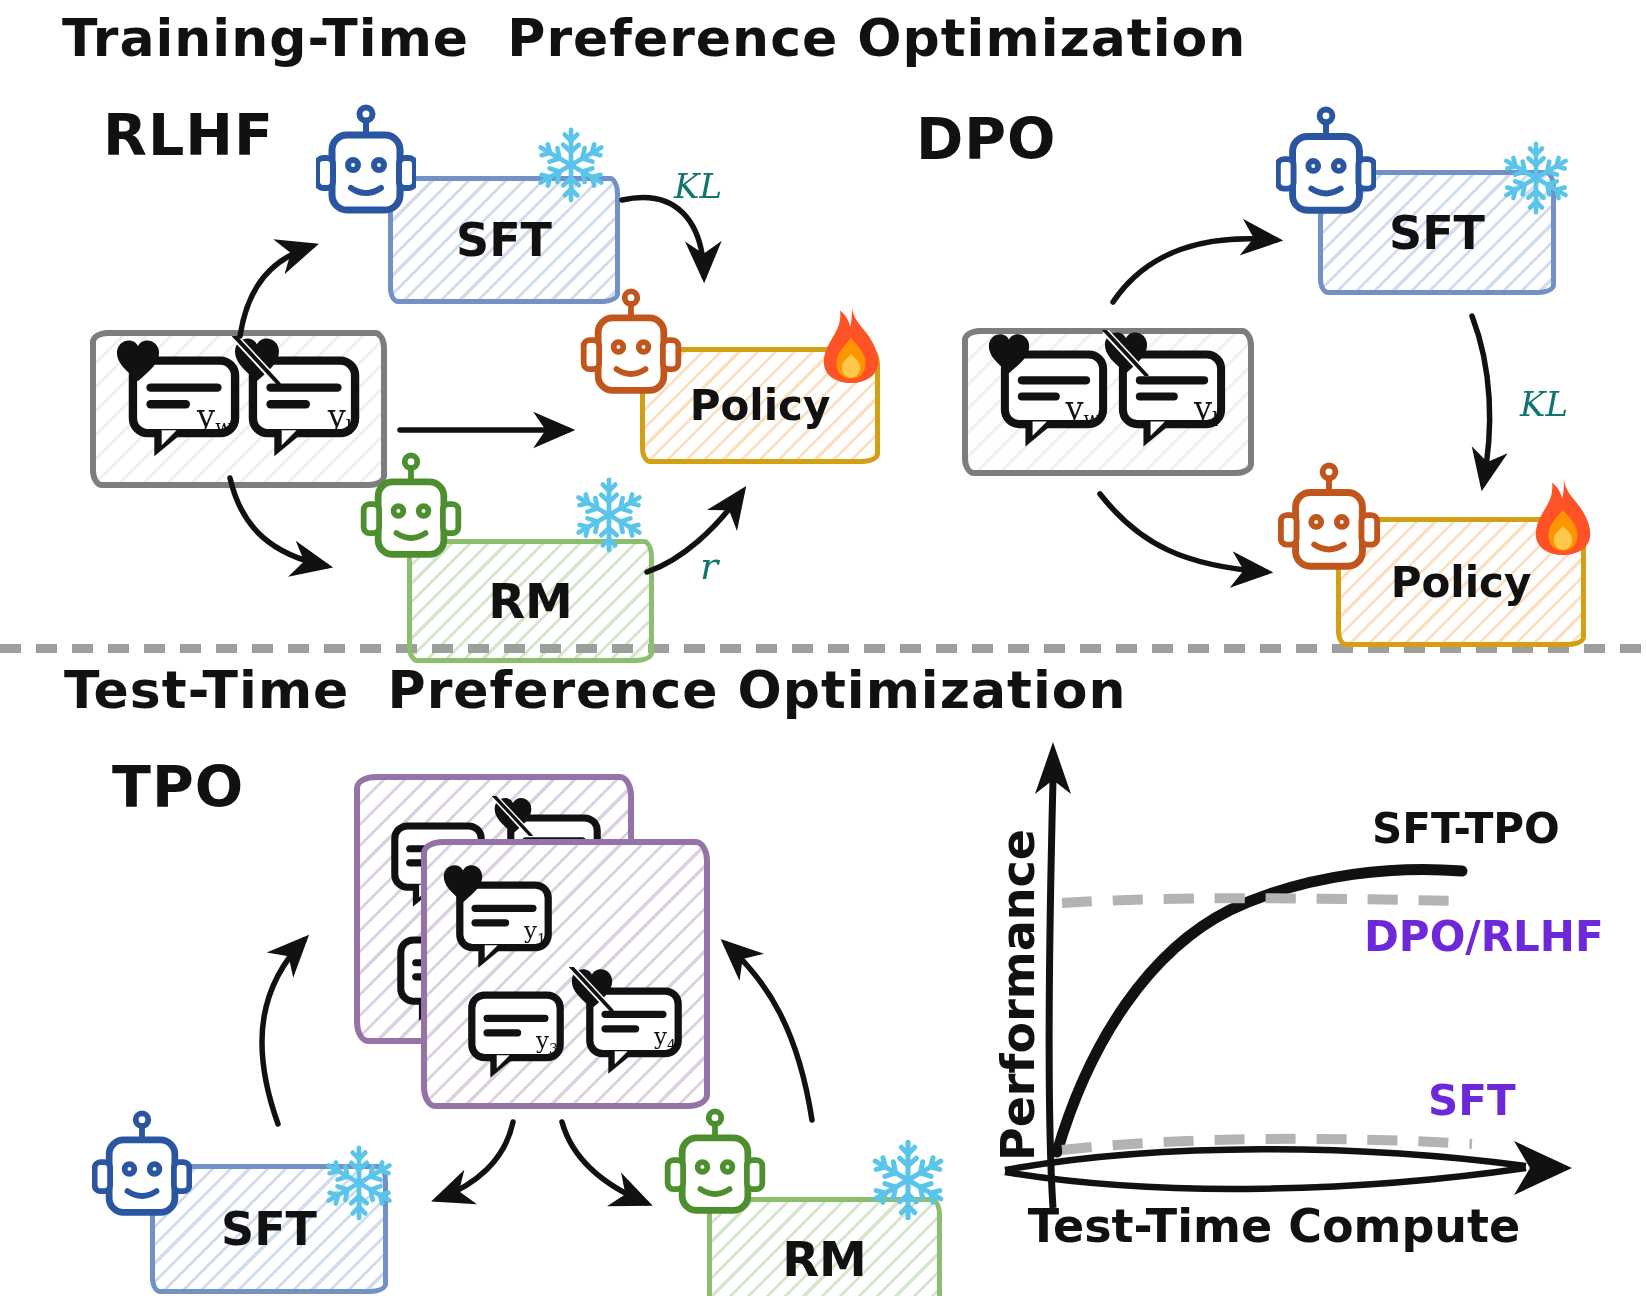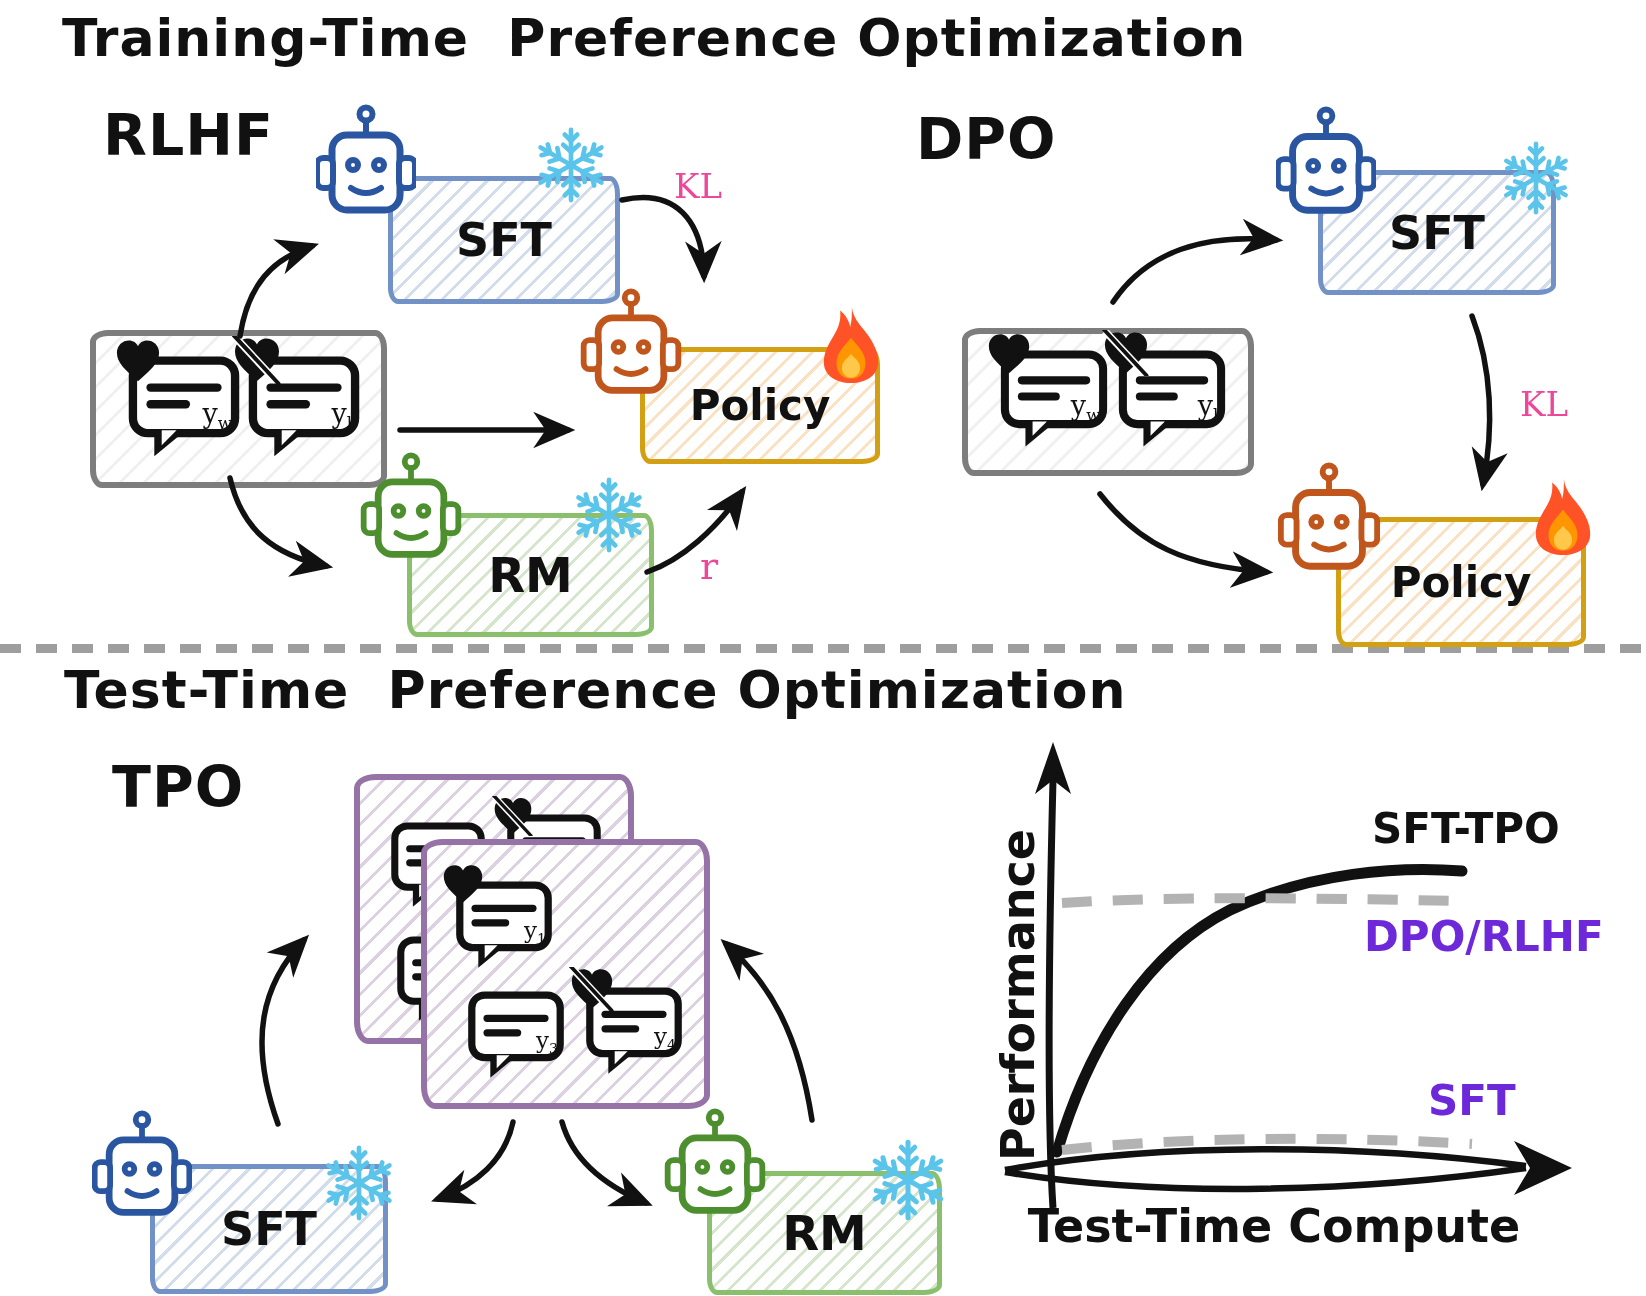--- a/index.html
+++ b/index.html
@@ -2,42 +2,42 @@
 <html><head>
 <meta charset="utf-8">
 <style>
   html,body{margin:0;padding:0;background:#fff;}
   #canvas{position:relative;width:1646px;height:1296px;background:#ffffff;overflow:hidden;
           font-family:"DejaVu Sans",sans-serif;color:#111;padding-left:24px;}
   .abs{position:absolute;}
   
   .h1{font-size:52px;font-weight:bold;letter-spacing:1px;white-space:pre;}
   .h2{font-size:57px;font-weight:bold;letter-spacing:1px;}
-  .mathlab{font-family:"DejaVu Serif",serif;font-size:34px;color:#ec4899;}
+  .mathlab{font-family:"DejaVu Serif",serif;font-style:italic;font-size:34px;color:#0f766e;}
   .boxlab{font-weight:600;color:#111;}
   
   .box{position:absolute;border-radius:16px 10px 18px 10px / 10px 18px 10px 16px;
        display:flex;align-items:center;justify-content:center;}
   .box-blue {border:5px solid #7191c7;background:repeating-linear-gradient(135deg,rgba(108,142,191,.30) 0 3px,transparent 3px 13px);}
-  .box-green{border:5px solid #8abf6d;background:repeating-linear-gradient(135deg,rgba(130,179,102,.33) 0 3px,transparent 3px 13px);}
+  .box-green{border:5px solid #8abf6d;background:repeating-linear-gradient(135deg,rgba(130,179,102,.33) 0 3px,transparent 3px 13px);margin-top:26px;}
   .box-gold {border:5px solid #d2a012;background:repeating-linear-gradient(135deg,rgba(240,170,80,.35) 0 3px,transparent 3px 13px);}
   .card-gray{border:6px solid #7d7d7d;background:repeating-linear-gradient(135deg,rgba(0,0,0,.06) 0 3px,transparent 3px 17px);
              border-radius:18px 12px 18px 12px / 12px 18px 12px 18px;}
   .card-purple{border:6px solid #9673a6;background:#fff repeating-linear-gradient(135deg,rgba(150,115,166,.33) 0 3px,transparent 3px 15px);
              border-radius:22px 14px 22px 14px / 14px 22px 14px 22px;}
   
   .icon{position:absolute;}
   .icon svg{width:100%;height:100%;display:block;}
   .robot-blue{color:#2a55a0;} .robot-green{color:#4d8f2f;} .robot-orange{color:#c0561b;}
   .flake{color:#5bc4ea;}
   
   .bubble{position:absolute;}
   .bubble svg{width:100%;height:100%;display:block;}
   .ylab{position:absolute;right:7%;top:42%;font-family:"DejaVu Serif",serif;color:#111;line-height:1;}
-  .bub-lg .ylab{font-size:27px;} .bub-md .ylab{font-size:23px;}
+  .bub-lg .ylab{font-size:32px;} .bub-md .ylab{font-size:23px;}
   .ylab sub{font-size:0.62em;}
   .heart{position:absolute;}
   
   .divider{position:absolute;left:0;top:644px;width:1646px;height:9px;
            background:repeating-linear-gradient(90deg,#9e9e9e 0 21px,transparent 21px 36px);}
   
   .gray-lab{color:#6d28d9;font-weight:bold;}
   #overlay{position:absolute;left:0;top:0;pointer-events:none;}
   .ctr{transform:translate(-50%,-50%);}
 </style>

